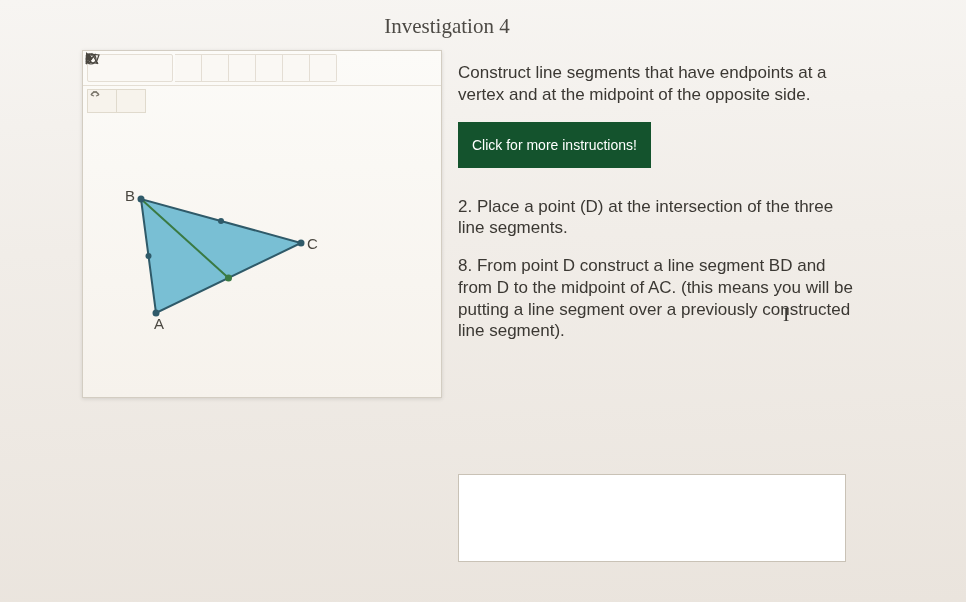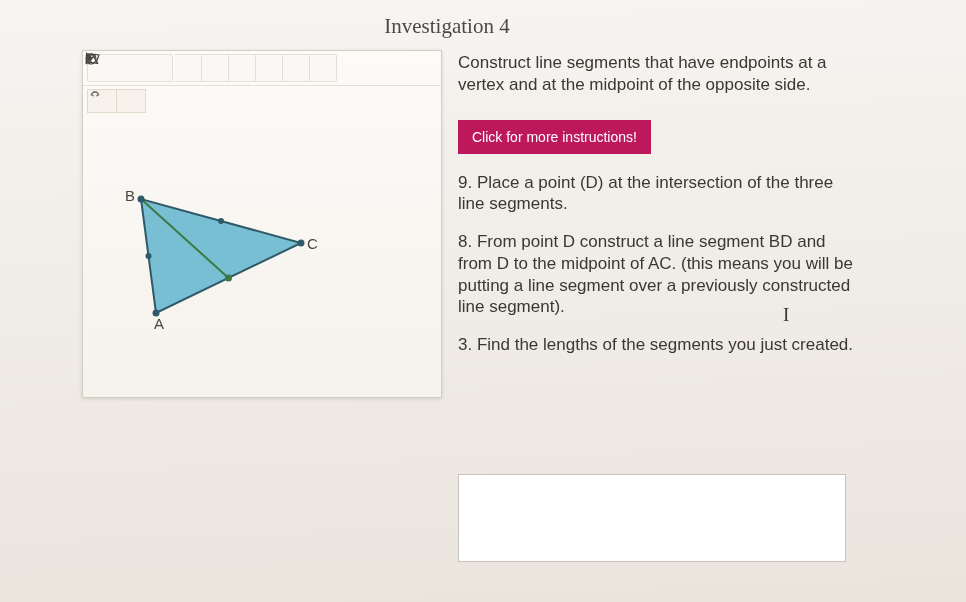--- a/index.html
+++ b/index.html
@@ -10,22 +10,22 @@
 .tbar-left{width:84px;height:26px;border:1px solid #e4ded4;border-radius:2px;margin-right:2px;background:#faf8f4}
 .tbtn{width:26px;height:26px;border:1px solid #e4ded4;border-left:none;display:flex;align-items:center;justify-content:center;color:#5e5a53;font-size:14px;background:#faf8f4}
 .tbtn:first-of-type{border-left:1px solid #e4ded4;border-radius:2px 0 0 2px}
 .tbtn:last-of-type{border-radius:0 2px 2px 0}
 .undo-bar{position:absolute;top:38px;left:4px;display:flex}
 .ubtn{width:28px;height:22px;border:1px solid #e0dacd;background:#f7f3ec;display:flex;align-items:center;justify-content:center;color:#7a756a;font-size:13px}
 .ubtn+.ubtn{border-left:none}
 .canvas{position:absolute;top:32px;left:0;right:0;bottom:0}
 .lbl{position:absolute;font-size:15px;color:#4a4740;font-family:Arial,sans-serif}
 .instr{position:absolute;left:458px;top:50px;width:398px;font-family:Arial,Helvetica,sans-serif;font-size:17px;line-height:1.28;color:#3b3833}
-.instr p{margin:2px 0 16px 0}
-.more-btn{display:inline-block;background:#be185d;color:#fff;font-size:14px;padding:9px 14px;margin:8px 0 16px 0;font-family:Arial,sans-serif;border:none}
+.instr p{margin:12px 0 16px 0}
+.more-btn{display:inline-block;background:#14532d;color:#fff;font-size:14px;padding:15px 14px;margin:0 0 16px 0;font-family:Arial,sans-serif;border:none}
 .q{font-style:italic;font-weight:bold;margin-top:26px}
 .answer-box{position:absolute;left:458px;top:474px;width:386px;height:86px;border:1px solid #c9c2b6;background:#fff}
 svg{position:absolute;top:0;left:0}
 .cursor-mark{position:absolute;left:783px;top:304px;font-family:serif;font-size:19px;color:#3a3834}
 </style>
 </head>
 <body>
 
 <div class="page">
 
@@ -94,22 +94,21 @@
       </svg>
       <span class="lbl" id="lA" style="left: 71px; top: 232px;">A</span>
       <span class="lbl" id="lB" style="left: 42px; top: 104px;">B</span>
       <span class="lbl" id="lC" style="left: 224px; top: 152px;">C</span>
     </div>
   </div>
 
   <div class="instr">
     <p>Construct line segments that have endpoints at a vertex and at the midpoint of the opposite side.</p>
     <button class="more-btn">Click for more instructions!</button>
-    <p>9. Place a point (D) at the intersection of the three line segments.</p>
+    <p>2. Place a point (D) at the intersection of the three line segments.</p>
     <p>8. From point D construct a line segment BD and from D to the midpoint of AC. (this means you will be putting a line segment over a previously constructed line segment).</p>
-    <p>3. Find the lengths of the segments you just created.</p>
   </div>
 
   <div class="answer-box"></div>
 
   <div class="cursor-mark">I</div>
 
 </div>
 
 </body></html>

